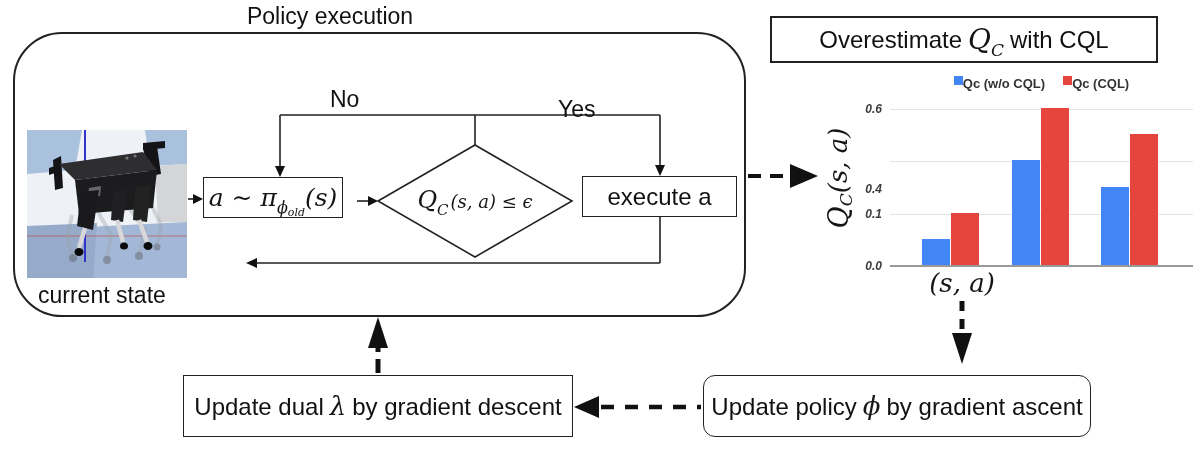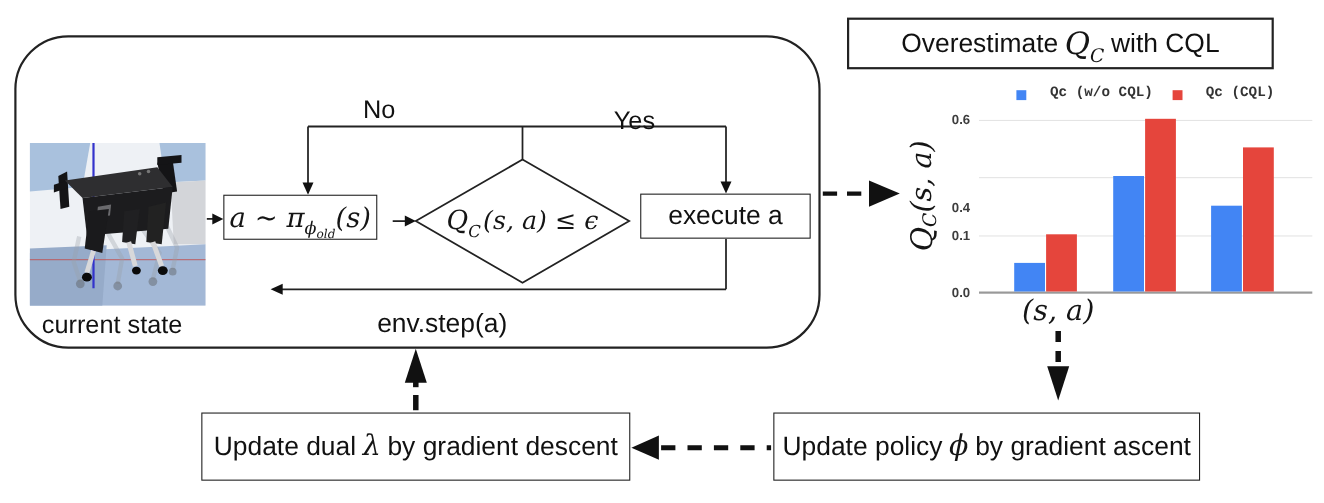--- a/index.html
+++ b/index.html
@@ -10,35 +10,35 @@
   .flow-box{position:absolute;border:1.7px solid #222;background:#fff;
             display:flex;align-items:center;justify-content:center;box-sizing:border-box;}
   .sans24{font-size:24px;color:#111;}
   .label{position:absolute;font-size:23px;color:#111;white-space:nowrap;}
   .math{font-family:"DejaVu Serif",serif;font-style:italic;color:#151515;}
   .pi-main{font-size:25px;}
   .pi-sub{font-size:16px;position:relative;top:7px;}
   .pi-subsub{font-size:11px;position:relative;top:10px;}
   .d-main{font-size:24px;}
   .d-sub{font-size:15px;position:relative;top:7px;}
-  .d-rest{font-size:23px;margin-left:2px;}
+  .d-rest{font-size:18px;margin-left:2px;}
   .ov-q{font-size:28px;margin:0 6px;}
   .ov-sub{font-size:17px;position:relative;top:7px;}
   .sym{margin:0 6px;font-size:26px;}
   .bottom-text{font-size:24px;white-space:nowrap;}
   
   #chart-plot{position:absolute;left:890px;top:96px;width:303px;height:171px;}
   .gridline{position:absolute;left:0;right:0;height:1px;background:#e4e4e4;}
   .gridline.zero{background:#999;height:2px;}
   .bar{position:absolute;bottom:2px;width:28px;}
   #chart-yticks{position:absolute;left:846px;top:96px;width:40px;height:171px;}
-  .ytick{position:absolute;right:4px;font-weight:bold;font-size:12px;color:#3d3d3d;}
+  .ytick{position:absolute;right:4px;font-weight:bold;font-size:12px;color:#3d3d3d;font-style:italic;}
   #chart-legend{position:absolute;left:890px;top:76px;width:303px;display:flex;
                 justify-content:center;gap:18px;align-items:center;}
-  .legend-item{display:inline-flex;align-items:flex-end;gap:21px;font-family:Liberation Mono, monospace;}
+  .legend-item{display:inline-flex;align-items:flex-start;gap:0;}
   .swatch{width:9px;height:9px;display:inline-block;}
   .legend-text{font-weight:bold;font-size:13px;color:#333;}
   .ylabel-wrap{position:absolute;left:753px;top:157px;width:170px;height:42px;
                transform:rotate(-90deg);display:flex;align-items:center;justify-content:center;}
   .yl-main{font-size:27px;}
   .yl-sub{font-size:17px;position:relative;top:8px;}
   .yl-rest{font-size:26px;}
   .xlabel{position:absolute;left:912px;top:268px;width:100px;text-align:center;font-size:26px;}
 </style>
 </head>
@@ -93,20 +93,21 @@
       <line x1="962" y1="319" x2="962" y2="329" stroke-width="5"></line>
       <polygon points="962,364 952,333 972,333" stroke="none"></polygon>
     </g>
 
     <g stroke="#111" fill="#111">
       <line x1="601" y1="407" x2="701" y2="407" stroke-width="4.5" stroke-dasharray="13 11"></line>
       <polygon points="574,407 599,396 599,418" stroke="none"></polygon>
     </g>
   </svg>
 
+  <div class="label" style="left:230px;top:3px;width:200px;text-align:center;">Policy execution</div>
 
   <svg class="abs" style="left:27px;top:130px;" width="160" height="148" viewBox="0 0 160 148">
     <rect x="0" y="0" width="160" height="148" fill="#eef1f5"></rect>
     <polygon points="0,0 55,0 48,40 0,44" fill="#a9c1dd"></polygon>
     <polygon points="118,0 160,0 160,34 123,36" fill="#a9c1dd"></polygon>
     <polygon points="128,36 160,34 160,92 131,92" fill="#d3d5d9"></polygon>
     <polygon points="0,100 160,92 160,148 0,148" fill="#a3b8d6"></polygon>
     <polygon points="0,96 70,93 66,148 0,148" fill="#96abc9"></polygon>
     <line x1="0" y1="106" x2="160" y2="106" stroke="#c05050" stroke-width="1" opacity="0.7"></line>
     <line x1="58" y1="0" x2="58" y2="132" stroke="#3333cc" stroke-width="2"></line>
@@ -146,21 +147,20 @@
     <g fill="#0a0a0a">
       <ellipse cx="52" cy="122" rx="4.5" ry="4"></ellipse>
         <ellipse cx="121" cy="116" rx="4.5" ry="4"></ellipse>
       <ellipse cx="97" cy="116" rx="4" ry="3.6"></ellipse>
     </g>
   </svg>
 
   <div class="label" style="left:38px;top:282px;width:160px;">current state</div>
   <div class="label" style="left:330px;top:86px;">No</div>
   <div class="label" style="left:558px;top:96px;">Yes</div>
-  <div class="label" style="left:332px;top:281px;width:140px;text-align:center;font-size:24px;">env.step(a)</div>
 
   <div class="flow-box" style="left:203px;top:177px;width:140px;height:41px;">
     <span class="math pi-main"><span>a ∼ π</span><span class="pi-sub">ϕ</span><span class="pi-subsub">old</span><span>(s)</span></span>
   </div>
 
   <div class="abs" style="left:395px;top:186px;width:160px;text-align:center;">
     <span class="math d-main">Q</span><span class="math d-sub">C</span><span class="math d-rest">(s, a) ≤ ϵ</span>
   </div>
 
   <div class="flow-box" style="left:582px;top:176px;width:155px;height:41px;">
@@ -169,21 +169,21 @@
 
   <div class="flow-box" style="left:770px;top:16px;width:388px;height:47px;border-width:2px;">
     <span class="sans24">Overestimate</span>
     <span class="math ov-q"><span>Q</span><span class="ov-sub">C</span></span>
     <span class="sans24">with CQL</span>
   </div>
 
   <div class="flow-box" style="left:183px;top:375px;width:390px;height:62px;">
     <span class="bottom-text"><span>Update dual</span><span class="math sym">λ</span><span>by gradient descent</span></span>
   </div>
-  <div class="flow-box" style="left:703px;top:375px;width:388px;height:62px;">
+  <div class="flow-box" style="left:703px;top:375px;width:388px;height:62px;border-radius:12px;">
     <span class="bottom-text"><span>Update policy</span><span class="math sym">ϕ</span><span>by gradient ascent</span></span>
   </div>
 
   <div id="chart-legend">
       <span class="legend-item">
         <span class="swatch" style="background: rgb(66, 133, 244);"></span>
         <span class="legend-text">Qc (w/o CQL)</span>
       </span>
       <span class="legend-item">
         <span class="swatch" style="background: rgb(229, 69, 60);"></span>

